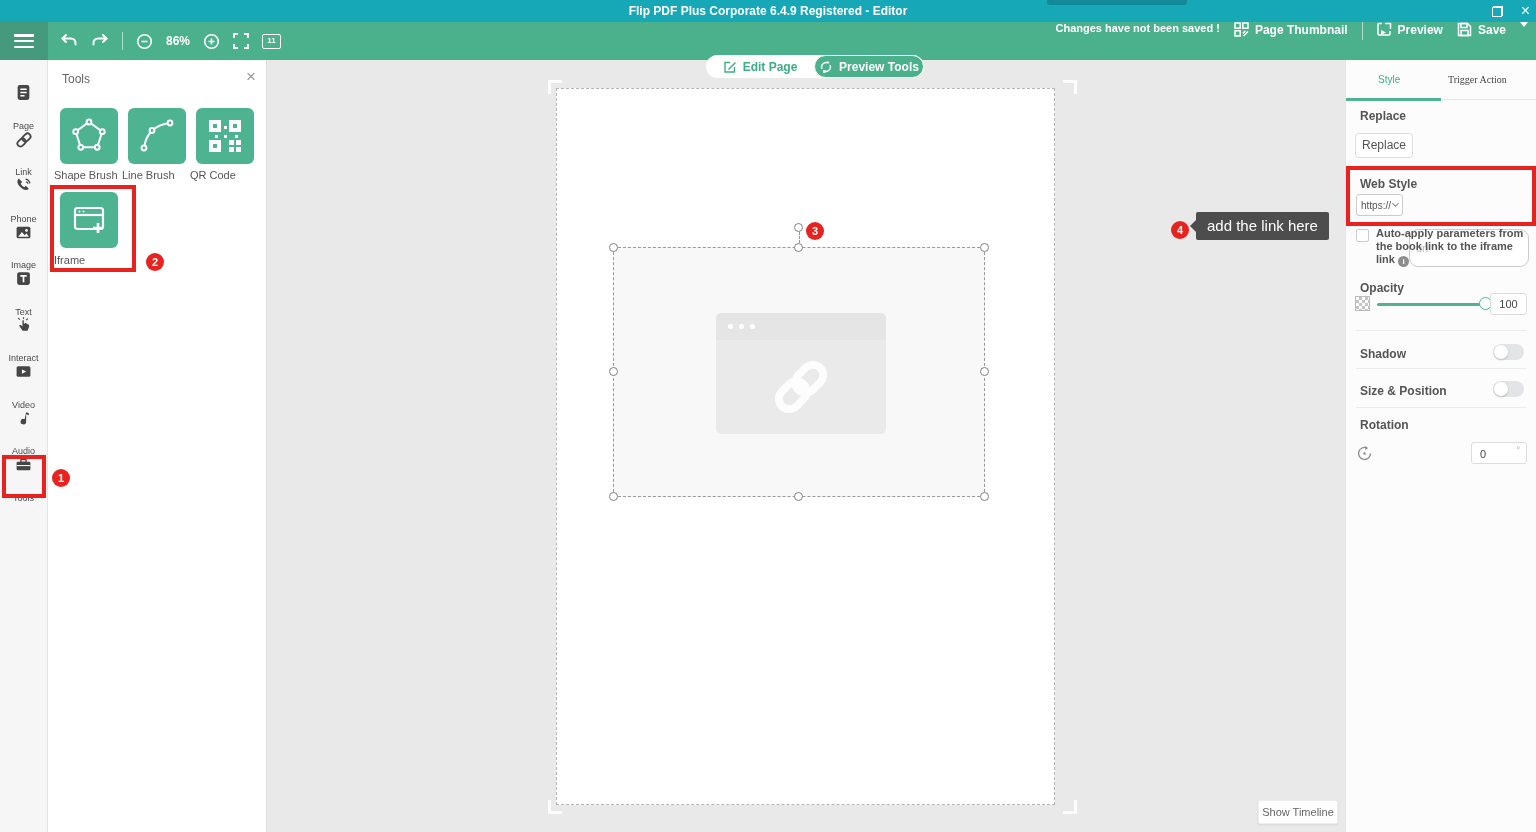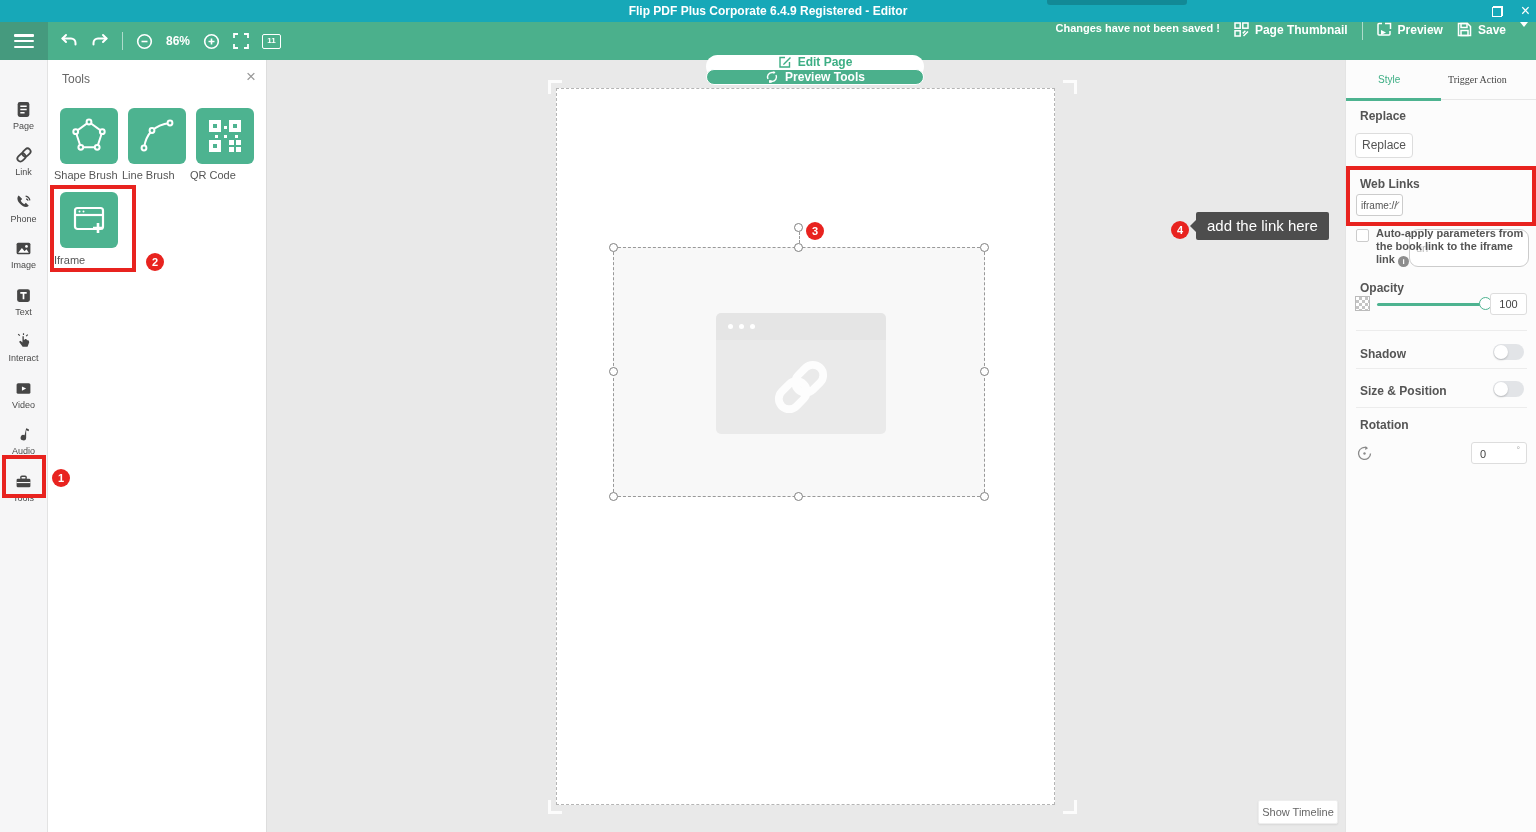--- a/index.html
+++ b/index.html
@@ -25,36 +25,36 @@
   .hamburger { width:20px; height:14px; display:flex; flex-direction:column; justify-content:space-between; }
   .hamburger span { height:2.5px; background:#fff; border-radius:1px; }
   .tb-left { position:absolute; left:60px; top:0; height:38px; display:flex; align-items:center; gap:13px; }
   .tb-sep { width:1px; height:18px; background:rgba(255,255,255,.55); }
   .zoom-pct { color:#fff; font-size:12px; font-weight:bold; }
   .oneone { width:19px; height:15px; border:1.6px solid #fff; border-radius:2px; color:#fff;
     font-size:8px; font-weight:bold; text-align:center; line-height:12px; }
   .tb-icon svg { display:block; }
 
   .mode-pill { position:absolute; left:706px; top:33px; width:218px; height:23px; background:#fff;
-    border-radius:12px; display:flex;flex-direction:column; }
+    border-radius:12px; display:flex; }
   .mode-seg { flex:1; display:flex; align-items:center; justify-content:center; gap:6px;
     font-size:12px; font-weight:bold; border-radius:12px; }
   .mode-edit { color:#3dae84; }
   .mode-preview { background:#4bb08c; border:1px solid #fff; color:#fff; }
 
   .tb-right { position:absolute; right:8px; top:0; height:38px; display:flex; align-items:flex-start; gap:14px; color:#fff; }
   .tb-right .lbl { font-size:12px; font-weight:bold; }
   .unsaved { font-size:11px; font-weight:bold; }
   .tb-item { display:flex; align-items:center; gap:6px; }
   .caret-down { width:0; height:0; border-left:4px solid transparent; border-right:4px solid transparent; border-top:5px solid #fff; }
 
   
   .sidebar { position:absolute; left:0; top:60px; width:48px; bottom:0; background:#f6f6f7; border-right:1px solid #e3e3e3;
     display:flex; flex-direction:column; align-items:center; padding-top:24px; z-index:3; }
-  .side-item { width:48px; height:46.5px; display:flex; flex-direction:column; align-items:center; justify-content:flex-end; gap:3px; }
+  .side-item { width:48px; height:46.5px; display:flex; flex-direction:column; align-items:center; justify-content:space-between; gap:3px; }
   .side-item .s-label { font-size:9px; color:#4b4b4b; }
   .side-item svg { display:block; }
 
   
   .tools-panel { position:absolute; left:48px; top:60px; width:219px; bottom:0; background:#fff; border-right:1px solid #ddd; z-index:3; }
   .tools-head { position:absolute; left:14px; top:12px; font-size:12px; color:#666; }
   .tools-close { position:absolute; right:10px; top:8px; font-size:17px; color:#999; line-height:17px; }
   .tile { position:absolute; width:58px; height:56px; background:#4db390; border-radius:6px;
     display:flex; align-items:center; justify-content:center; }
   .tile-label { position:absolute; width:70px; font-size:11px; color:#555; }
@@ -403,23 +403,23 @@
   <div class="inspector">
     <div class="insp-tabs">
       <span class="tab tab-style">Style</span>
       <span class="tab tab-trigger">Trigger Action</span>
       <div class="tab-underline"></div>
     </div>
 
     <div class="insp-label" style="top:49px;">Replace</div>
     <div class="replace-btn">Replace</div>
 
-    <div class="insp-label" style="top:117px;">Web Links</div>
+    <div class="insp-label" style="top:117px;">Web Style</div>
     <div class="proto-select">
-      <span>iframe://</span>
+      <span>https://</span>
       <span class="chev"></span>
     </div>
     <input class="url-input" placeholder="url" style="">
 
     <div class="checkbox"></div>
     <div class="auto-apply">
       <span>Auto-apply parameters from the book link to the iframe link</span>
       <span class="info-dot">i</span>
     </div>
 

